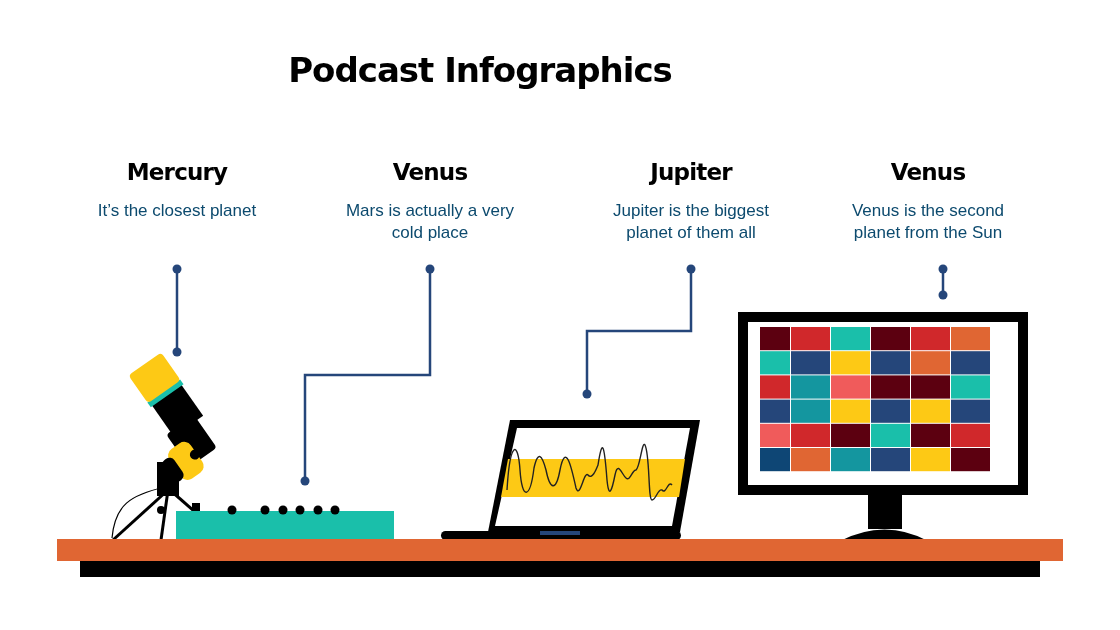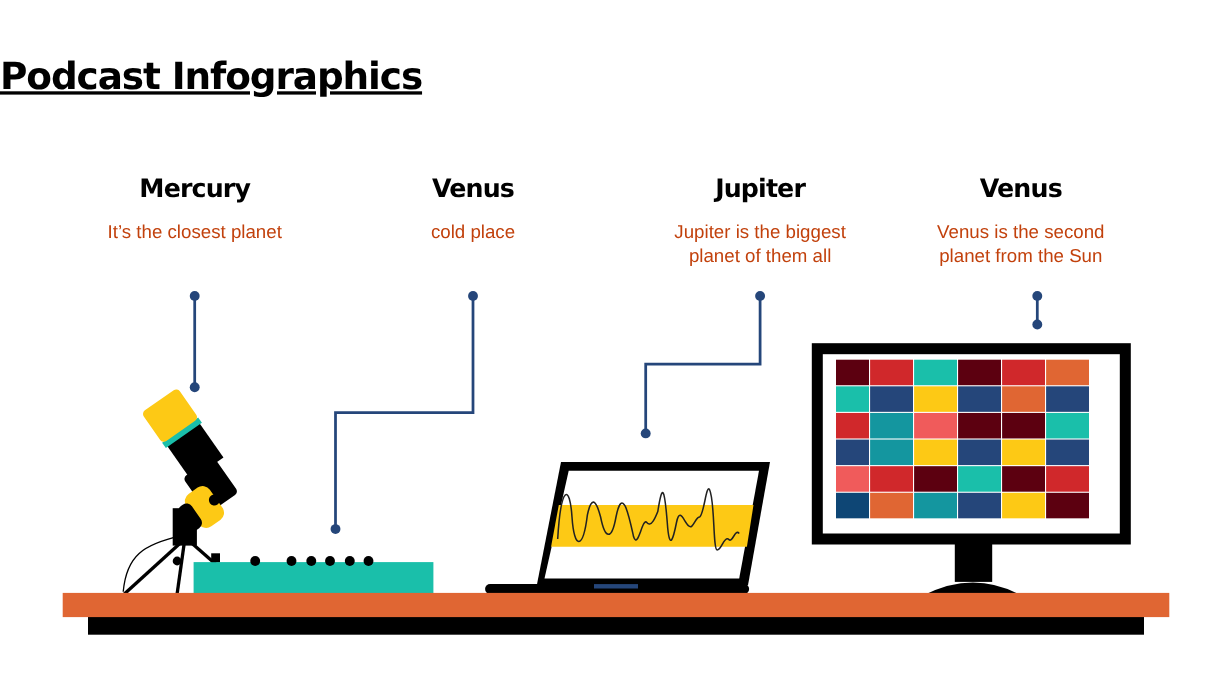--- a/index.html
+++ b/index.html
@@ -1,47 +1,47 @@
 <!DOCTYPE html>
 <html><head>
 <meta charset="utf-8">
 <style>
   html, body { margin: 0; padding: 0; background: #ffffff; }
   body { width: 1120px; height: 630px; position: relative; overflow: hidden; font-family: "Liberation Sans", sans-serif; }
   .title {
-    position: absolute; left: 0; top: 50px; width: 960px; 
+    position: absolute; left: 0; top: 50px; width: 960px; text-align: center;
     font-family: "DejaVu Sans", sans-serif; font-weight: bold; font-size: 34px; color: #000;
     letter-spacing: -1px;
-    text-decoration: underline;
   }
   .item { position: absolute; top: 156px; width: 240px; text-align: center; }
   .item-title {
     font-family: "DejaVu Sans", sans-serif; font-weight: bold; font-size: 23px; color: #000;
     letter-spacing: -0.8px; margin-bottom: 12px; line-height: 32px;
   }
   .item-desc {
-    font-family: "Liberation Sans", sans-serif; font-size: 17px; color: #c2410c; line-height: 22px;
+    font-family: "Liberation Sans", sans-serif; font-size: 17px; color: #0c4a6e; line-height: 22px;
   }
   svg.scene { position: absolute; left: 0; top: 0; }
 </style>
 </head>
 <body>
 
 <div class="title">Podcast Infographics</div>
 
 <div class="item" style="left:57px;">
   <div class="item-title">Mercury</div>
   <div class="item-desc">
     <div>It’s the closest planet</div>
   </div>
 </div>
 
 <div class="item" style="left:310px;">
   <div class="item-title">Venus</div>
   <div class="item-desc">
+    <div>Mars is actually a very</div>
     <div>cold place</div>
   </div>
 </div>
 
 <div class="item" style="left:571px;">
   <div class="item-title">Jupiter</div>
   <div class="item-desc">
     <div>Jupiter is the biggest</div>
     <div>planet of them all</div>
   </div>

